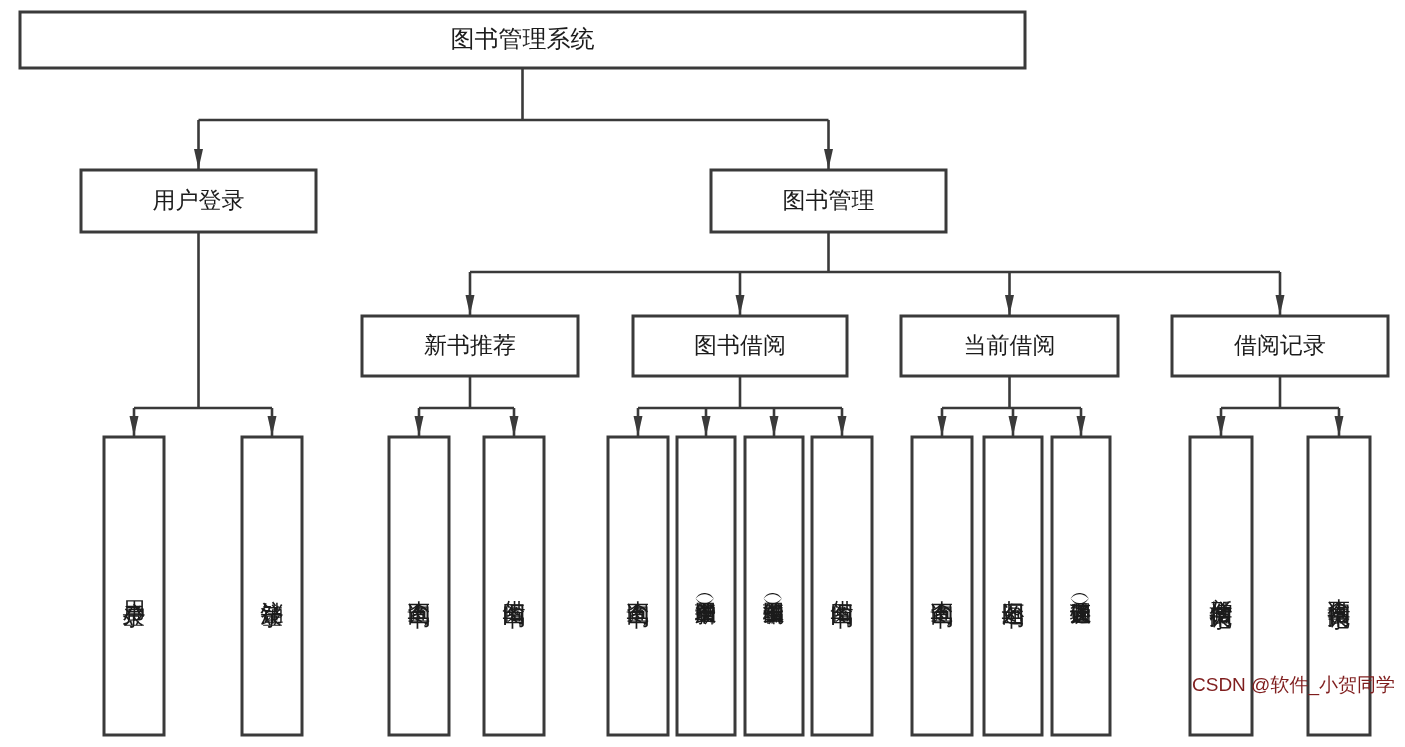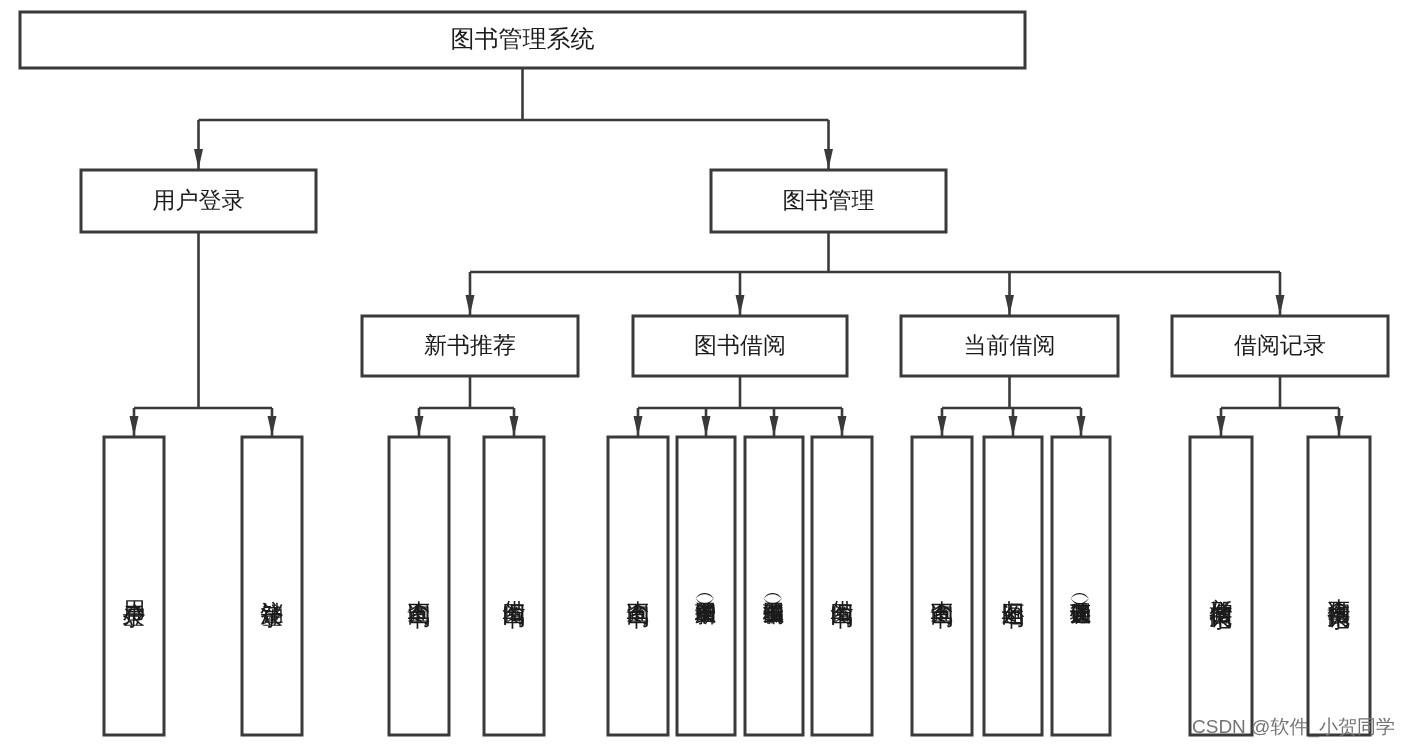--- a/index.html
+++ b/index.html
@@ -31,23 +31,23 @@
     color:#1b1b1b;
     letter-spacing:2px;
     white-space:nowrap;
     text-align:center;
     pointer-events:none;
   }
   .watermark{
     position:absolute;
     font-family:"Liberation Sans","DejaVu Sans",sans-serif;
     font-size:19px;
-    color:#737373;
+    color:#7f1d1d;
     white-space:nowrap;
-    left:1192px;top:714px;
+    left:1192px;top:672px;
   }
 </style>
 </head>
 <body>
 
 <div id="diagram-root">
 
   <svg id="flow" viewBox="0 0 1405 747" xmlns="http://www.w3.org/2000/svg">
     <g id="connectors-layer">
         <line x1="522.5" y1="68" x2="522.5" y2="120" class="connector"></line>

